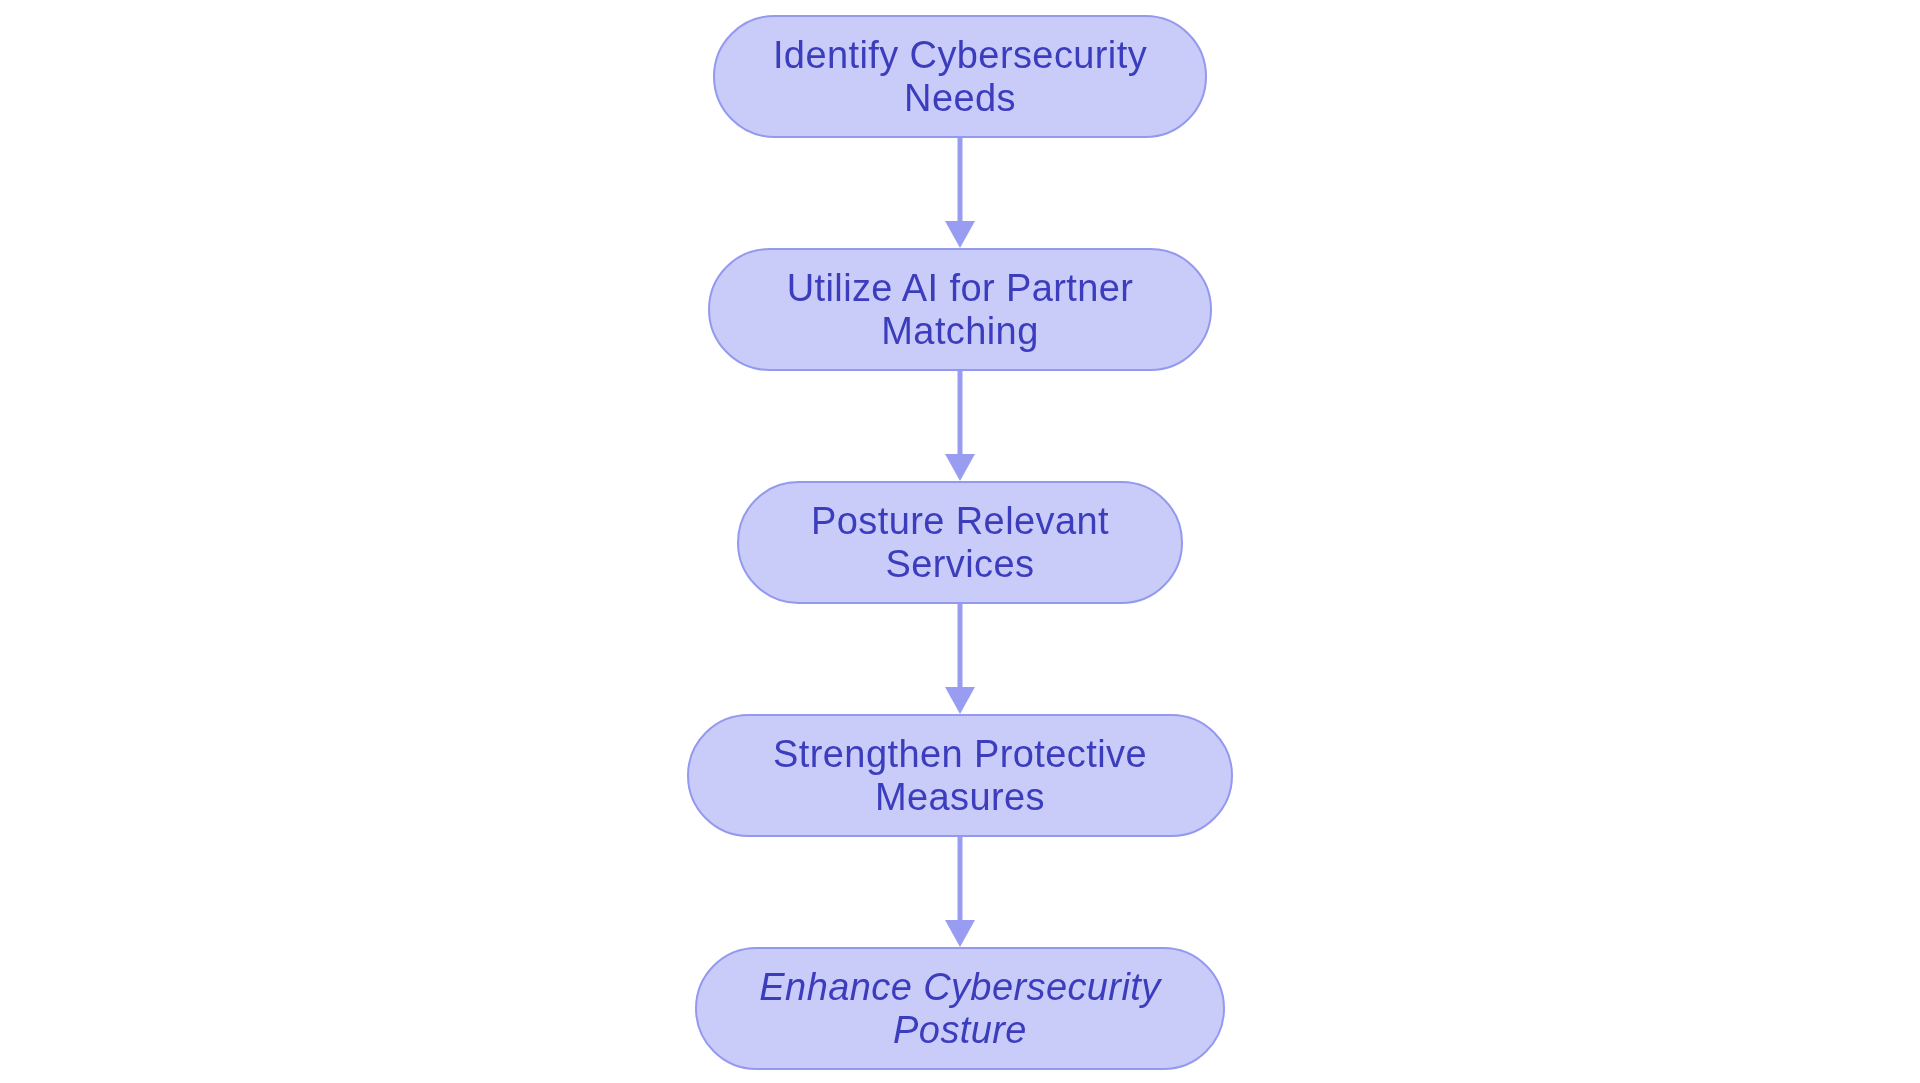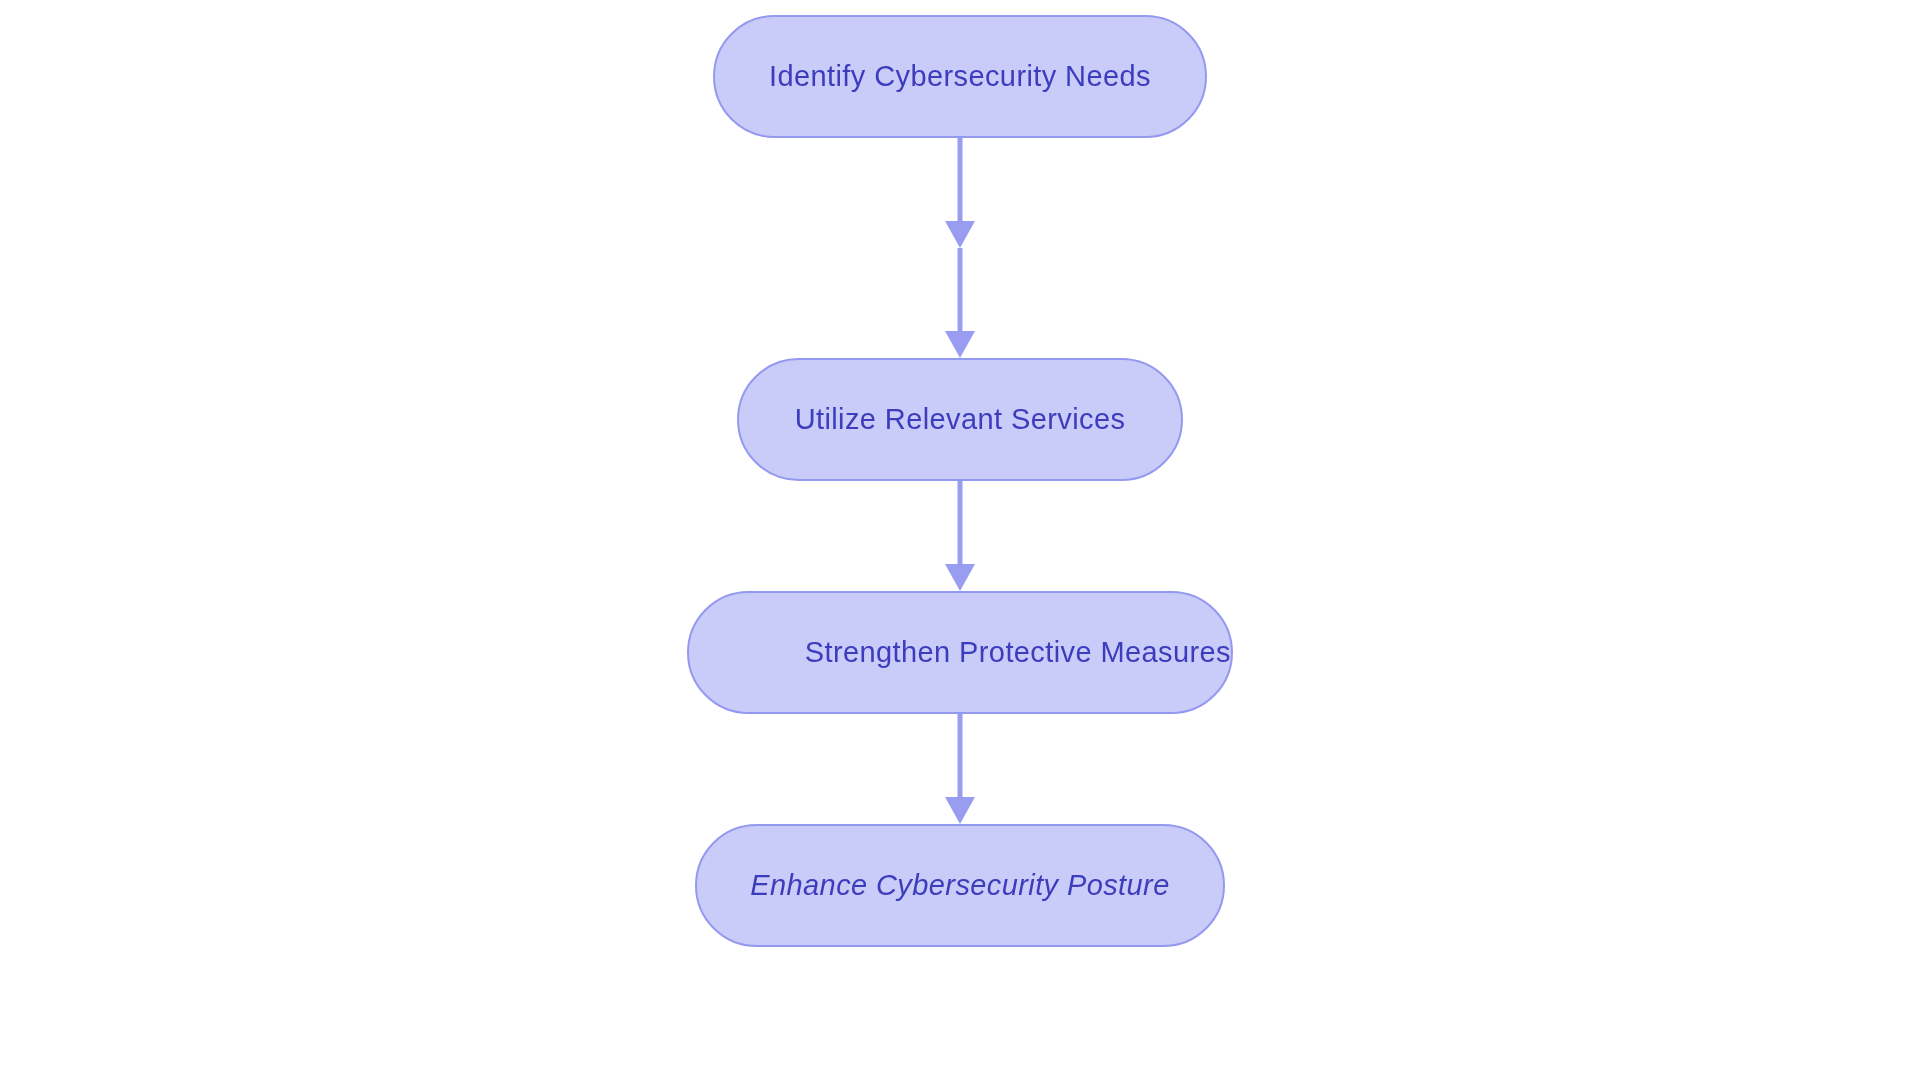--- a/index.html
+++ b/index.html
@@ -30,21 +30,21 @@
   .flow-node {
     box-sizing: border-box;
     height: 123px;
     border: 2px solid var(--node-border, #9499f0);
     border-radius: 62px;
     background: var(--node-fill, #c9cbf8);
     color: var(--node-text, #3b3dbd);
     display: flex;
     align-items: center;
     justify-content: center;
-    font-size: 29px;
+    font-size: 38px;
     letter-spacing: 0.4px;
     text-align: center;
     flex: 0 0 auto;
   }
   
   .flow-node.n1 { width: 494px; }
   .flow-node.n2 { width: 504px; }
   .flow-node.n3 { width: 446px; }
   .flow-node.n4 { width: 546px; justify-content: flex-end; }
   .flow-node.n5 { width: 530px; font-style: italic; }
@@ -84,28 +84,31 @@
 
     <div class="flow-node n1">
       <span>Identify Cybersecurity Needs</span>
     </div>
 
     <div class="flow-arrow">
       <div class="arrow-line"></div>
       <div class="arrow-head"></div>
     </div>
 
+    <div class="flow-node n2">
+      <span>Utilize AI for Partner Matching</span>
+    </div>
 
     <div class="flow-arrow">
       <div class="arrow-line"></div>
       <div class="arrow-head"></div>
     </div>
 
     <div class="flow-node n3">
-      <span>Utilize Relevant Services</span>
+      <span>Posture Relevant Services</span>
     </div>
 
     <div class="flow-arrow">
       <div class="arrow-line"></div>
       <div class="arrow-head"></div>
     </div>
 
     <div class="flow-node n4">
       <span>Strengthen Protective Measures</span>
     </div>

